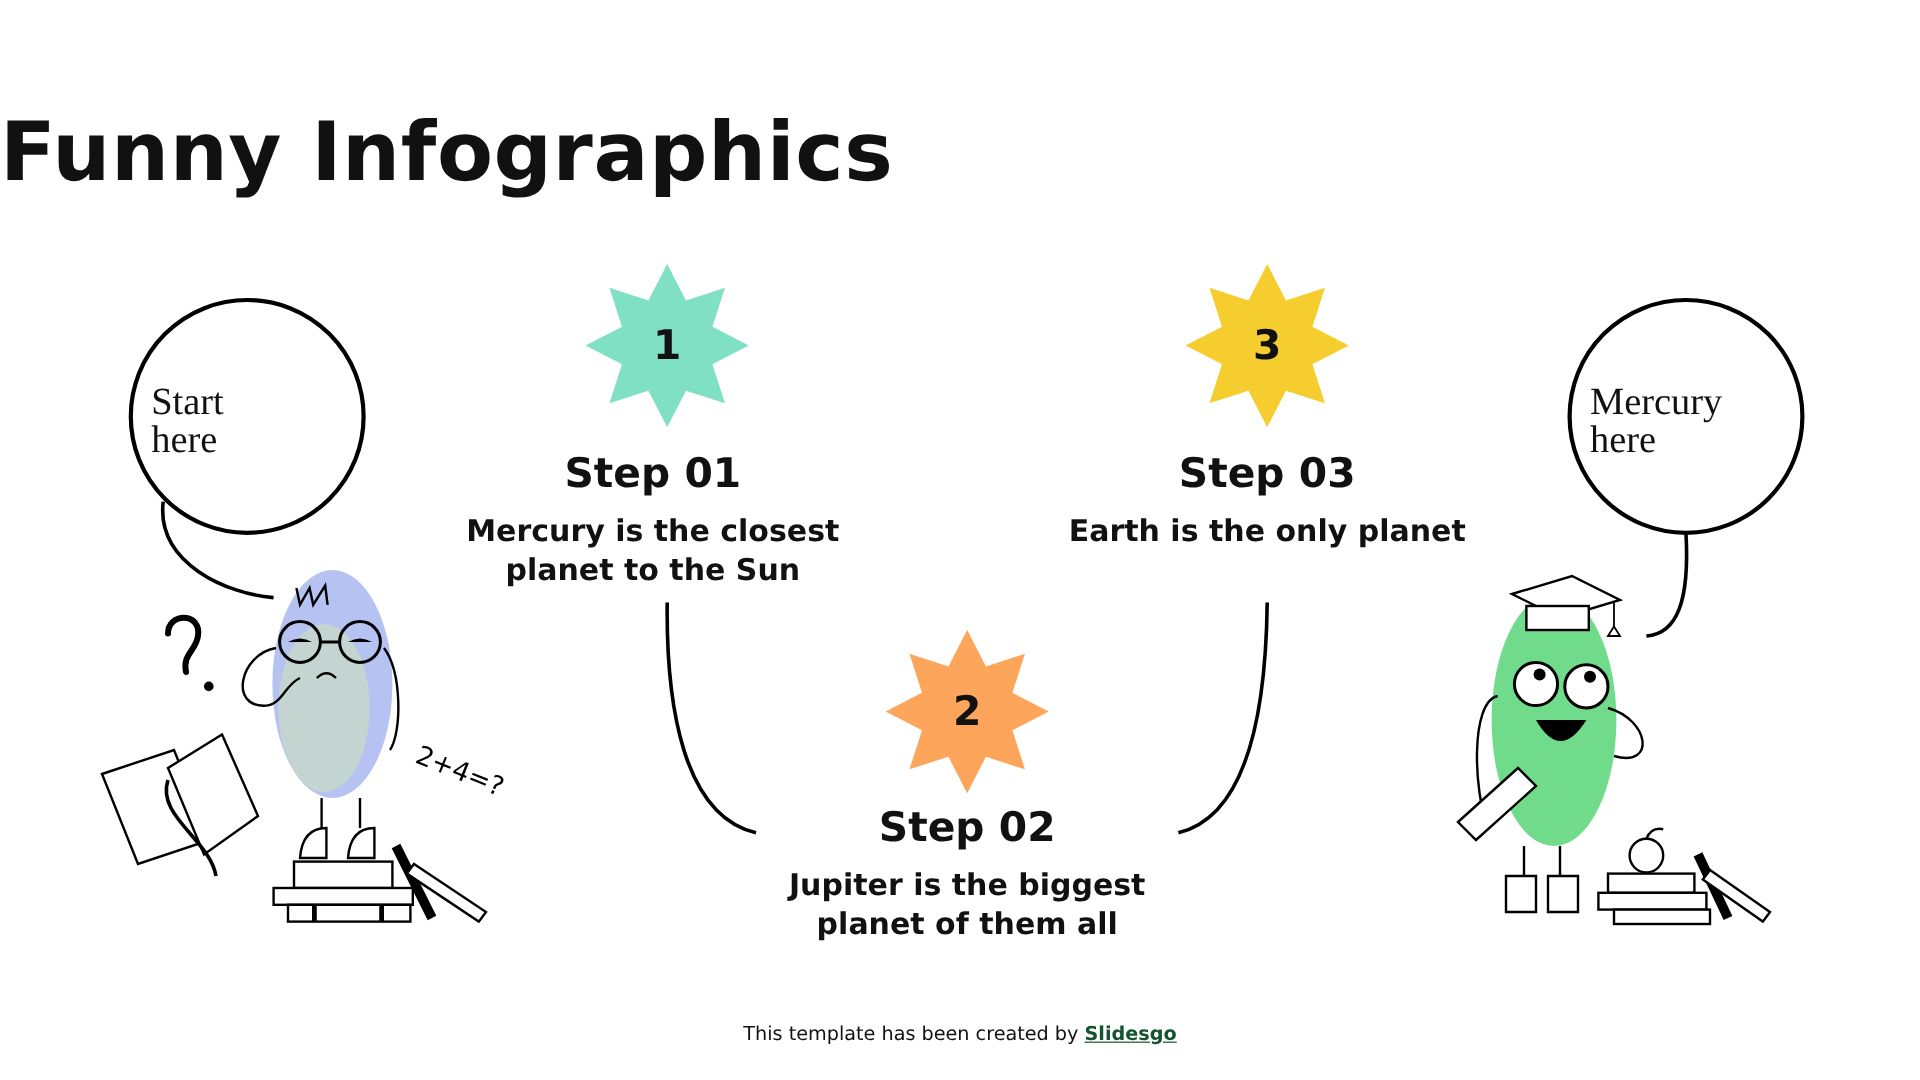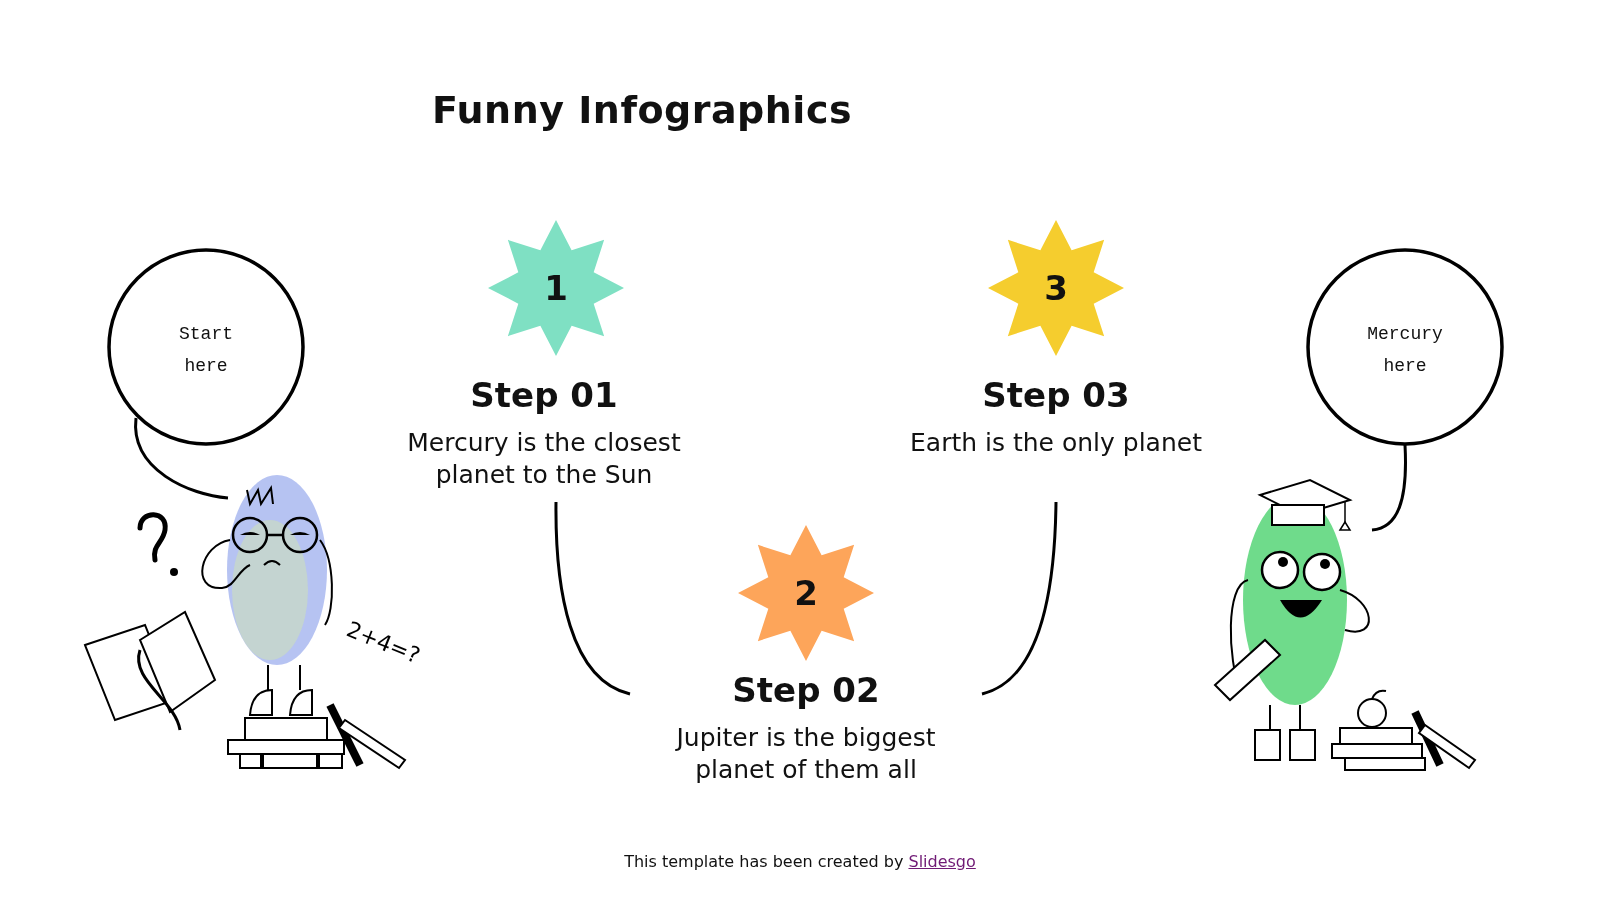--- a/index.html
+++ b/index.html
@@ -1,27 +1,27 @@
 <!DOCTYPE html>
 <html><head>
 <meta charset="utf-8">
 <style>
   html, body { margin:0; padding:0; background:#ffffff; }
   body { width:1600px; height:900px; position:relative; overflow:hidden; font-family:"Liberation Sans", sans-serif; color:#111; }
-  .title { position:absolute; left:0; width:1284px; top:88px; text-align:center; font-size:38px; font-weight:700; letter-spacing:0.5px; margin:0; font-family:"DejaVu Sans", sans-serif; }
+  .title { position:absolute; left:0; width:1284px; top:88px; font-size:68px; font-weight:700; letter-spacing:0.5px; margin:0; font-family:"DejaVu Sans", sans-serif; }
   svg.overlay { position:absolute; left:0; top:0; width:1600px; height:900px; }
   .star { position:absolute; width:136px; height:136px; }
   .star svg { width:100%; height:100%; display:block; }
   .star-num { position:absolute; left:0; top:0; width:100%; height:100%; display:flex; align-items:center; justify-content:center; font-size:34px; font-weight:700; font-family:"DejaVu Sans", sans-serif; }
   .step { position:absolute; width:360px; text-align:center; }
   .step-title { font-size:34px; font-weight:700; font-family:"DejaVu Sans", sans-serif; margin-bottom:12px; }
-  .step-desc { font-size:25px; line-height:32px; font-family:"DejaVu Sans", sans-serif; font-weight:400; }
-  .bubble-text { position:absolute; width:160px; text-align:center; font-size:18px; line-height:32px; font-family:Liberation Mono, monospace; }
+  .step-desc { font-size:25px; line-height:32px; font-family:"DejaVu Sans", sans-serif; font-weight:700; }
+  .bubble-text { position:absolute; width:160px; font-size:32px; line-height:32px; font-family:Liberation Serif, serif; }
   .footer { position:absolute; left:0; width:1600px; top:852px; text-align:center; font-size:16px; font-family:"DejaVu Sans", sans-serif; }
-  .footer a { color:#701a75; font-weight:400; text-decoration:underline; }
+  .footer a { color:#14532d; font-weight:700; text-decoration:underline; }
 </style>
 </head>
 <body>
 
 <h1 class="title">Funny Infographics</h1>
 
 <svg class="overlay" viewBox="0 0 1600 900">
 
   <circle cx="206" cy="347" r="97" fill="none" stroke="#000" stroke-width="3.5"></circle>
   <path d="M136 418 C130 470, 190 495, 228 498" fill="none" stroke="#000" stroke-width="3"></path>

